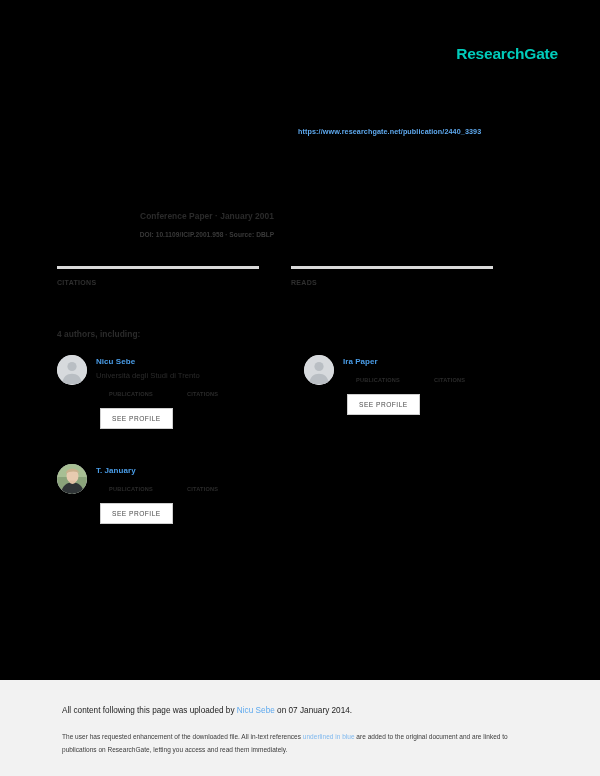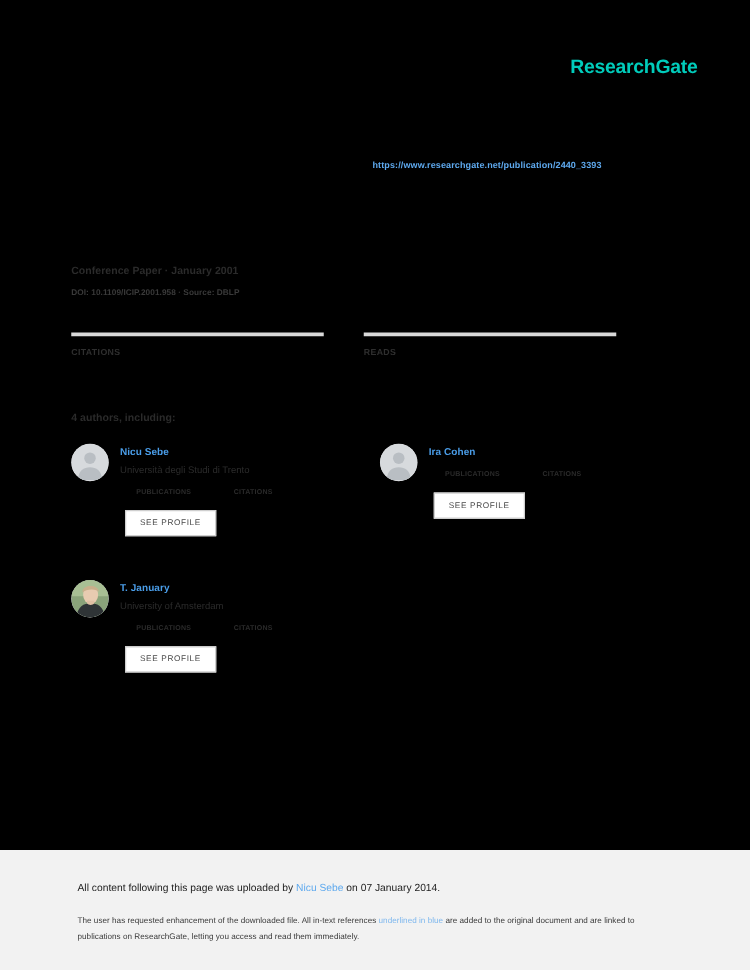--- a/index.html
+++ b/index.html
@@ -52,20 +52,21 @@
     white-space: nowrap;
     margin-top: 24px;
   }
 
   
   #meta {
     position: absolute;
     left: 57px;
     top: 210px;
     width: 300px;
+    text-align: center;
   }
   #meta .pub-type {
     font-size: 8.4px;
     font-weight: bold;
     color: #2b2b2b;
     letter-spacing: 0.05px;
     line-height: 13px;
     white-space: nowrap;
   }
   #meta .pub-doi {
@@ -307,21 +308,21 @@
 
       <div class="author">
         <div class="avatar">
           <svg width="30" height="30" viewBox="0 0 30 30">
             <circle cx="15" cy="15" r="15" fill="#d7dadd"></circle>
             <circle cx="15" cy="11.5" r="4.6" fill="#b9bec3"></circle>
             <path d="M5.2 29 C5.8 21.5 10 18.8 15 18.8 C20 18.8 24.2 21.5 24.8 29 Z" fill="#b9bec3"></path>
           </svg>
         </div>
         <div class="author-body">
-          <div class="author-name">Ira Cohen</div>
+          <div class="author-name">Ira Paper</div>
           <div class="author-stats">
             <div class="author-stat">
               <div class="as-value"></div>
               <div class="as-label">PUBLICATIONS</div>
             </div>
             <div class="author-stat">
               <div class="as-value"></div>
               <div class="as-label">CITATIONS</div>
             </div>
           </div>
@@ -346,21 +347,20 @@
               <rect x="0" y="0" width="30" height="13" fill="#a8bf94"></rect>
               <ellipse cx="15.5" cy="12" rx="6" ry="7" fill="#e8cbb0"></ellipse>
               <path d="M9 9 C9.6 3.5 21.5 3 22.2 9.5 C21 7 12 6.5 9 10 Z" fill="#c9b08c"></path>
               <path d="M4 30 C5 21 10 18.5 15.5 18.5 C21 18.5 26 21 27 30 Z" fill="#2f3436"></path>
               <path d="M12.6 18.6 C13.8 20.4 17.2 20.4 18.4 18.6 L18.4 16.5 L12.6 16.5 Z" fill="#e0c0a4"></path>
             </g>
           </svg>
         </div>
         <div class="author-body">
           <div class="author-name">T. January</div>
-          <div class="author-affil">University of Amsterdam</div>
           <div class="author-stats">
             <div class="author-stat">
               <div class="as-value"></div>
               <div class="as-label">PUBLICATIONS</div>
             </div>
             <div class="author-stat">
               <div class="as-value"></div>
               <div class="as-label">CITATIONS</div>
             </div>
           </div>

